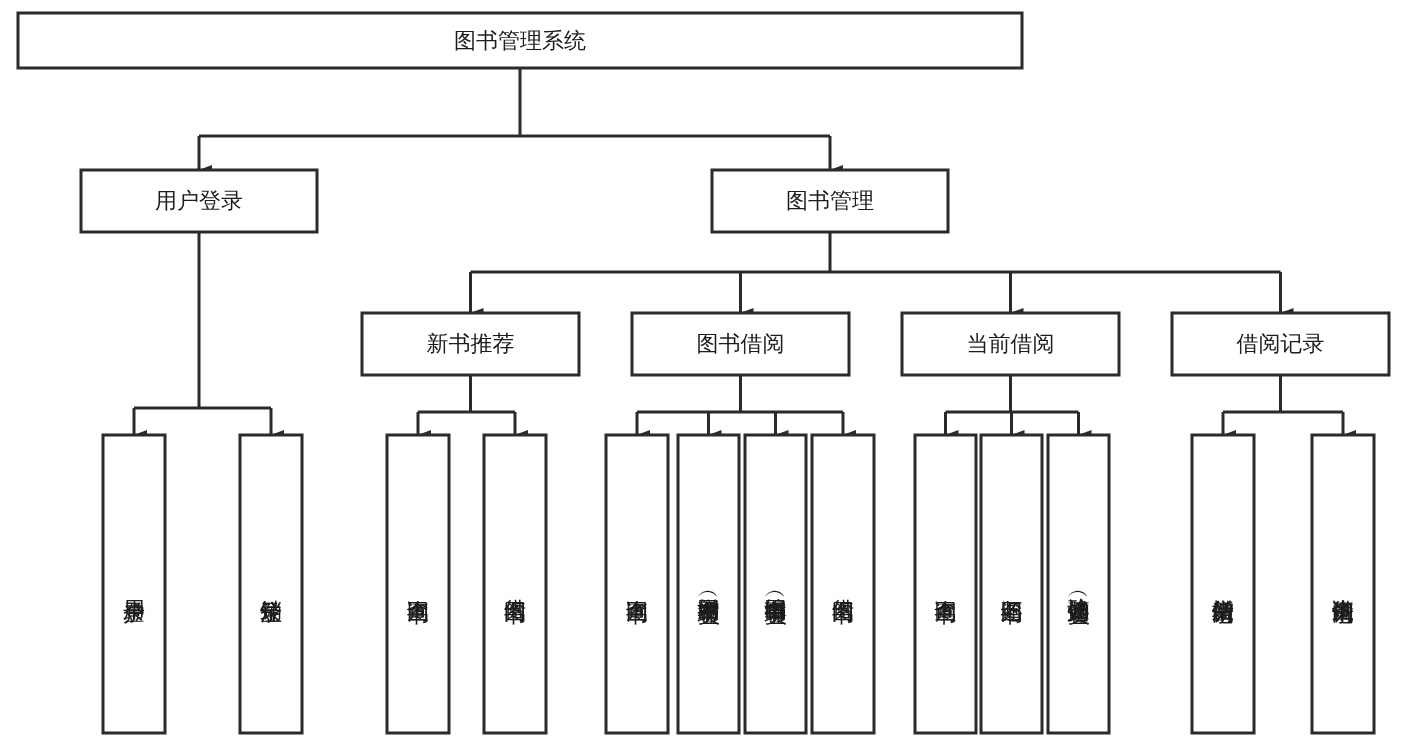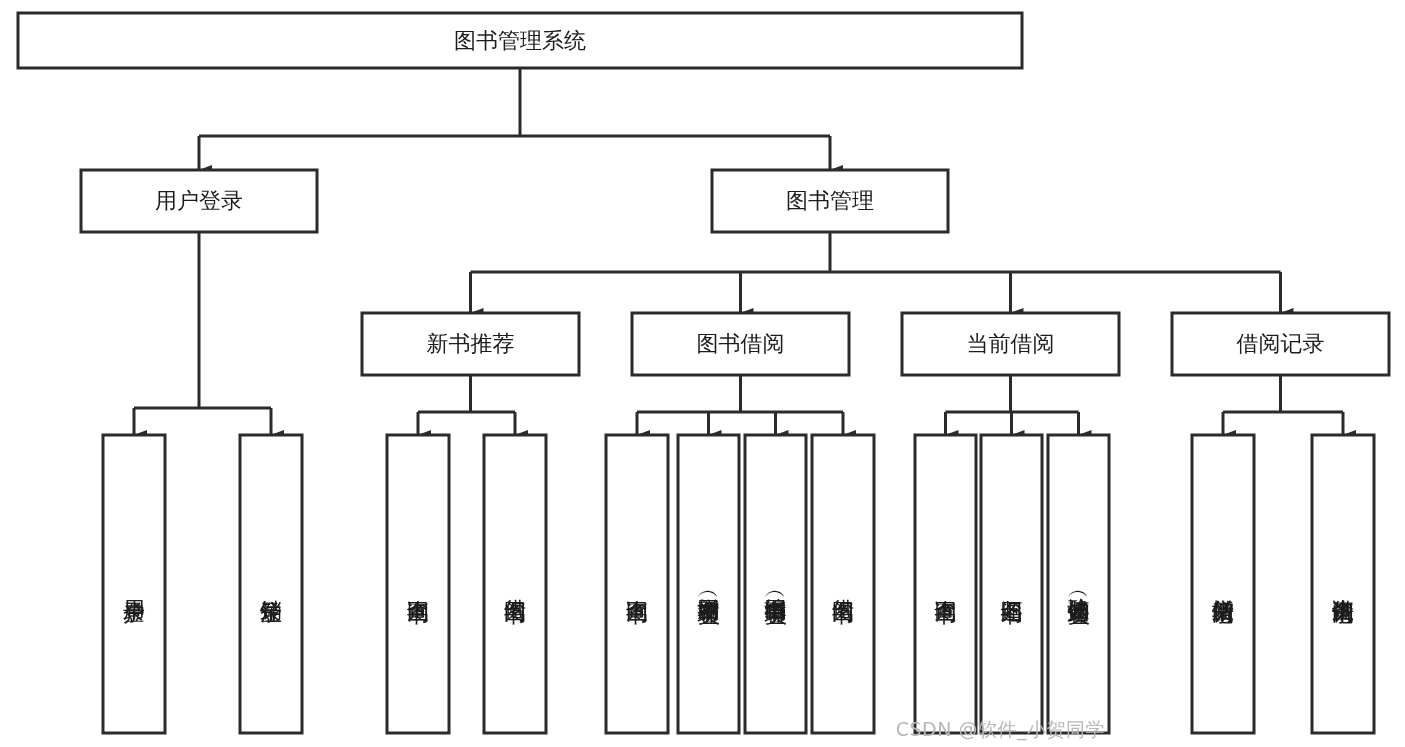--- a/index.html
+++ b/index.html
@@ -187,14 +187,13 @@
         <span>确认归还（管理员）</span>
       </div>
       <div class="leaf-label-wrap" style="left: 1192px; top: 435px; width: 62px; height: 298px;">
         <span>新增借阅记录</span>
       </div>
       <div class="leaf-label-wrap" style="left: 1312px; top: 435px; width: 62px; height: 298px;">
         <span>查询借阅记录</span>
       </div>
     </div>
 
-  <div class="watermark">CSDN @软件_小贺同学</div>
 </div>
 
 </body></html>

